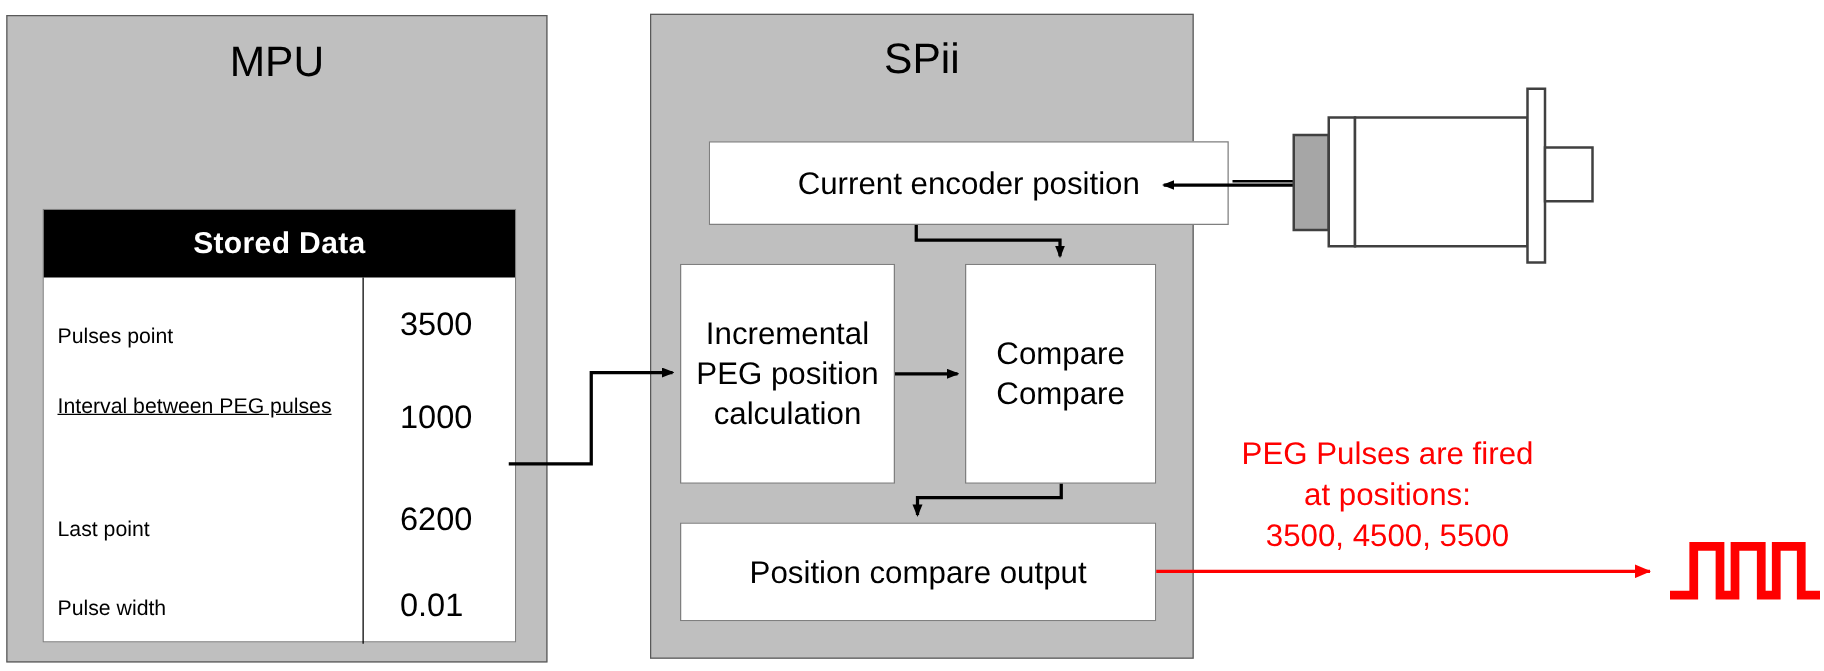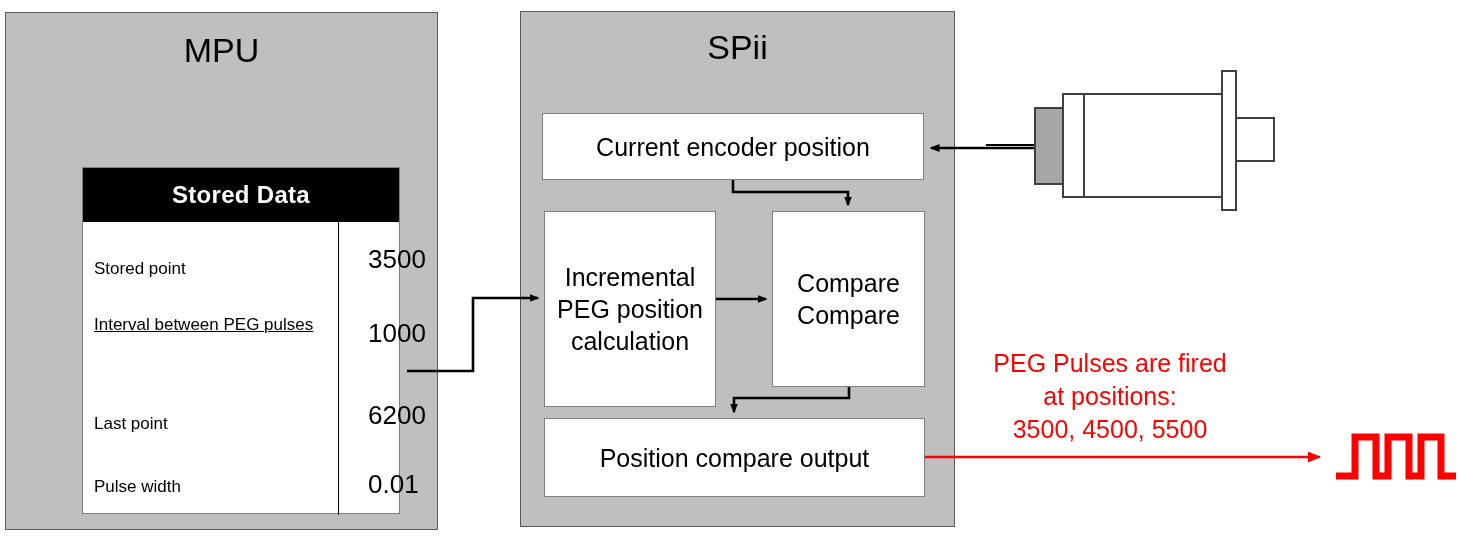--- a/index.html
+++ b/index.html
@@ -118,46 +118,46 @@
   }
 </style>
 </head>
 <body>
 
 <div id="canvas">
 
   <div class="panel" style="left:5px; top:12px; width:433px; height:518px;">
     <div class="panel-title" style="top:20px;">MPU</div>
 
-    <div class="sd-table" style="left:28px; top:154px; width:318px; height:347px;margin-left:48px;">
+    <div class="sd-table" style="left:28px; top:154px; width:379px; height:347px;">
       <div class="sd-header">Stored Data</div>
 
       <div class="sd-divider" style="left:255px; top:54px; height:293px;"></div>
 
-      <div class="sd-label" style="left:11px; top:91px; width:236px;">Stored point</div>
+      <div class="sd-label" style="left:11px; top:91px; width:236px;">Pulses point</div>
       <div class="sd-value" style="left:285px; top:78px; width:100px;">3500</div>
 
       <div class="sd-label" style="left:11px; top:147px; width:238px;text-decoration:underline;">Interval between PEG pulses</div>
       <div class="sd-value" style="left:285px; top:152px; width:100px;">1000</div>
 
       <div class="sd-label" style="left:11px; top:246px; width:236px;">Last point</div>
       <div class="sd-value" style="left:285px; top:234px; width:100px;">6200</div>
 
       <div class="sd-label" style="left:11px; top:309px; width:236px;">Pulse width</div>
       <div class="sd-value" style="left:285px; top:303px; width:100px;">0.01</div>
     </div>
   </div>
 
   <div class="panel" style="left:520px; top:11px; width:435px; height:516px;">
     <div class="panel-title" style="top:18px;">SPii</div>
   </div>
 
-  <div class="pbox" style="left:542px; top:113px; width:382px; height:67px;">Current encoder position</div>
-
-  <div class="pbox tall" style="left:544px; top:211px; width:172px; height:196px;">Incremental PEG position calculation</div>
+  <div class="pbox" style="left:567px; top:113px; width:416px; height:67px;">Current encoder position</div>
+
+  <div class="pbox tall" style="left:544px; top:211px; width:172px; height:176px;">Incremental PEG position calculation</div>
 
   <div class="pbox tall" style="left:772px; top:211px; width:153px; height:176px;">Compare Compare</div>
 
   <div class="pbox" style="left:544px; top:418px; width:381px; height:79px;">Position compare output</div>
 
   <div class="red-note" style="left:960px; top:336px; width:300px;">
     <div>PEG Pulses are fired</div>
     <div>at positions:</div>
     <div>3500, 4500, 5500</div>
   </div>

